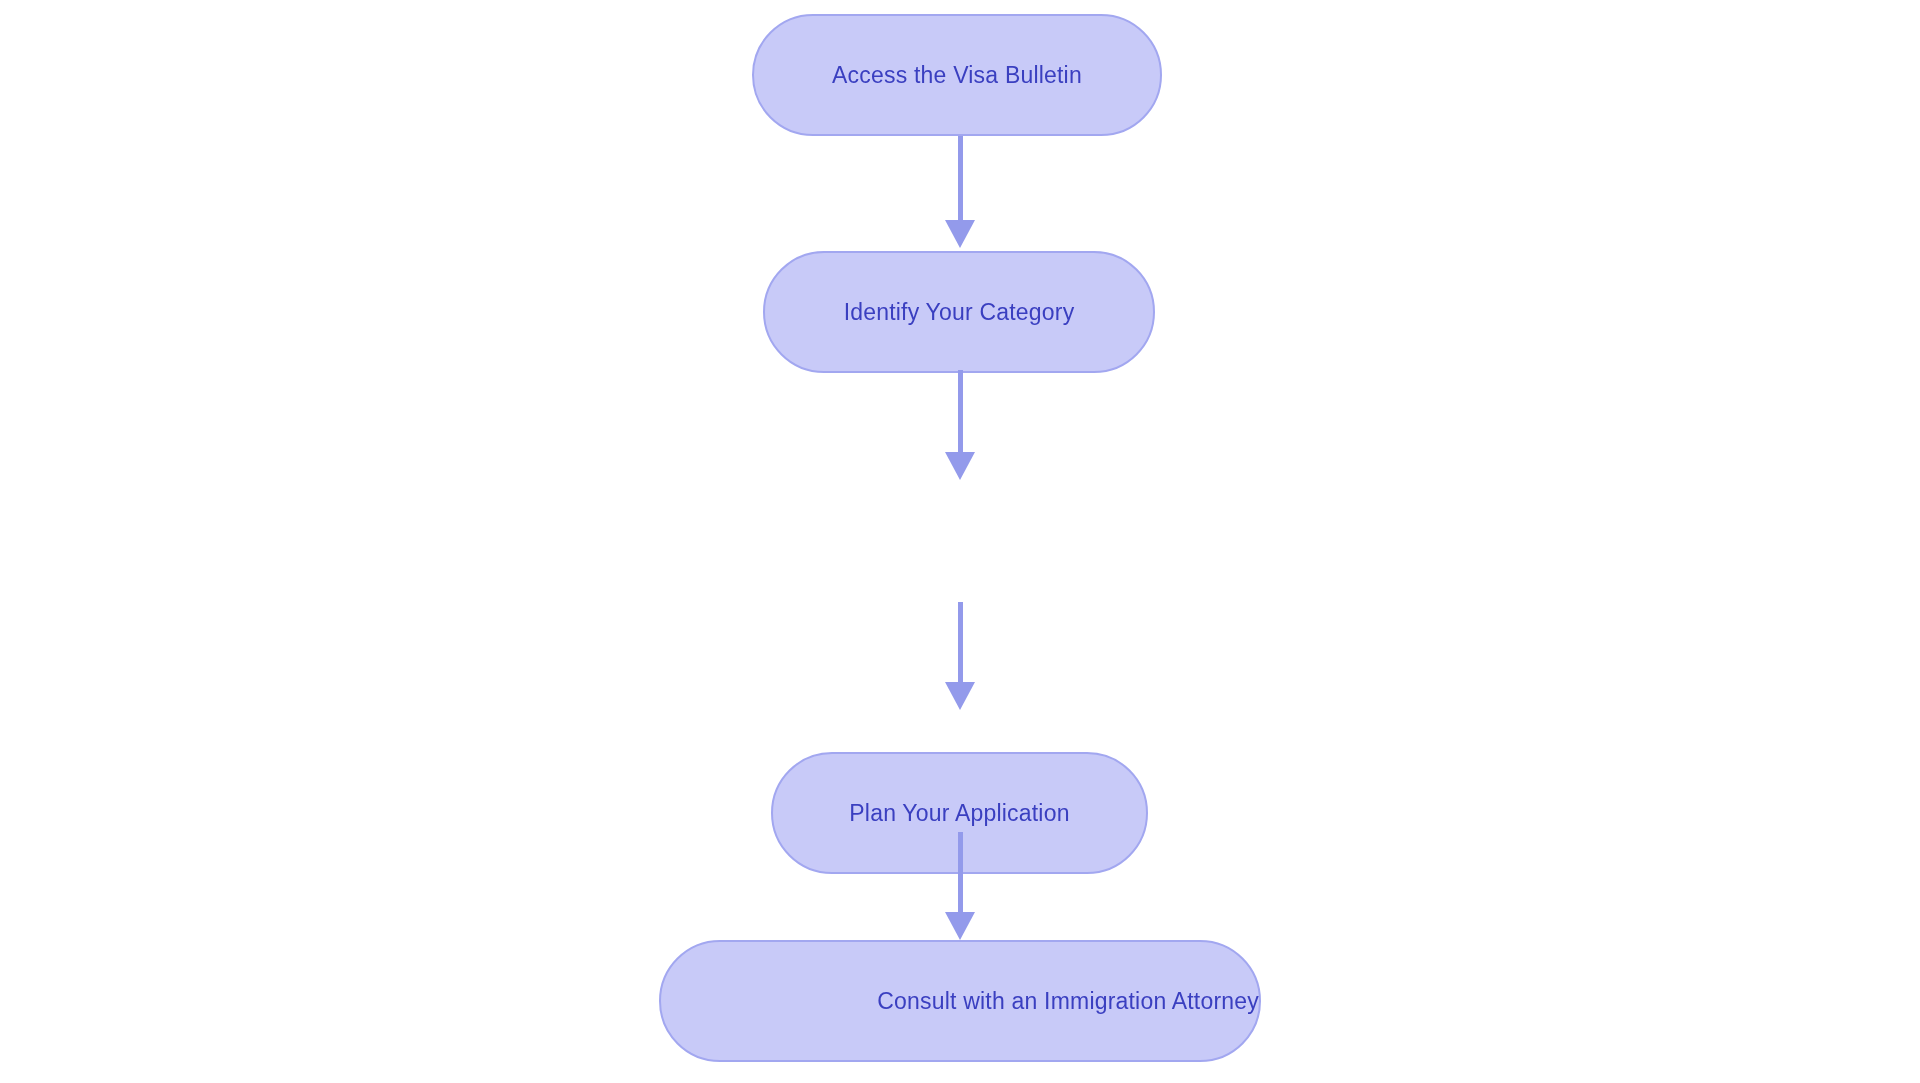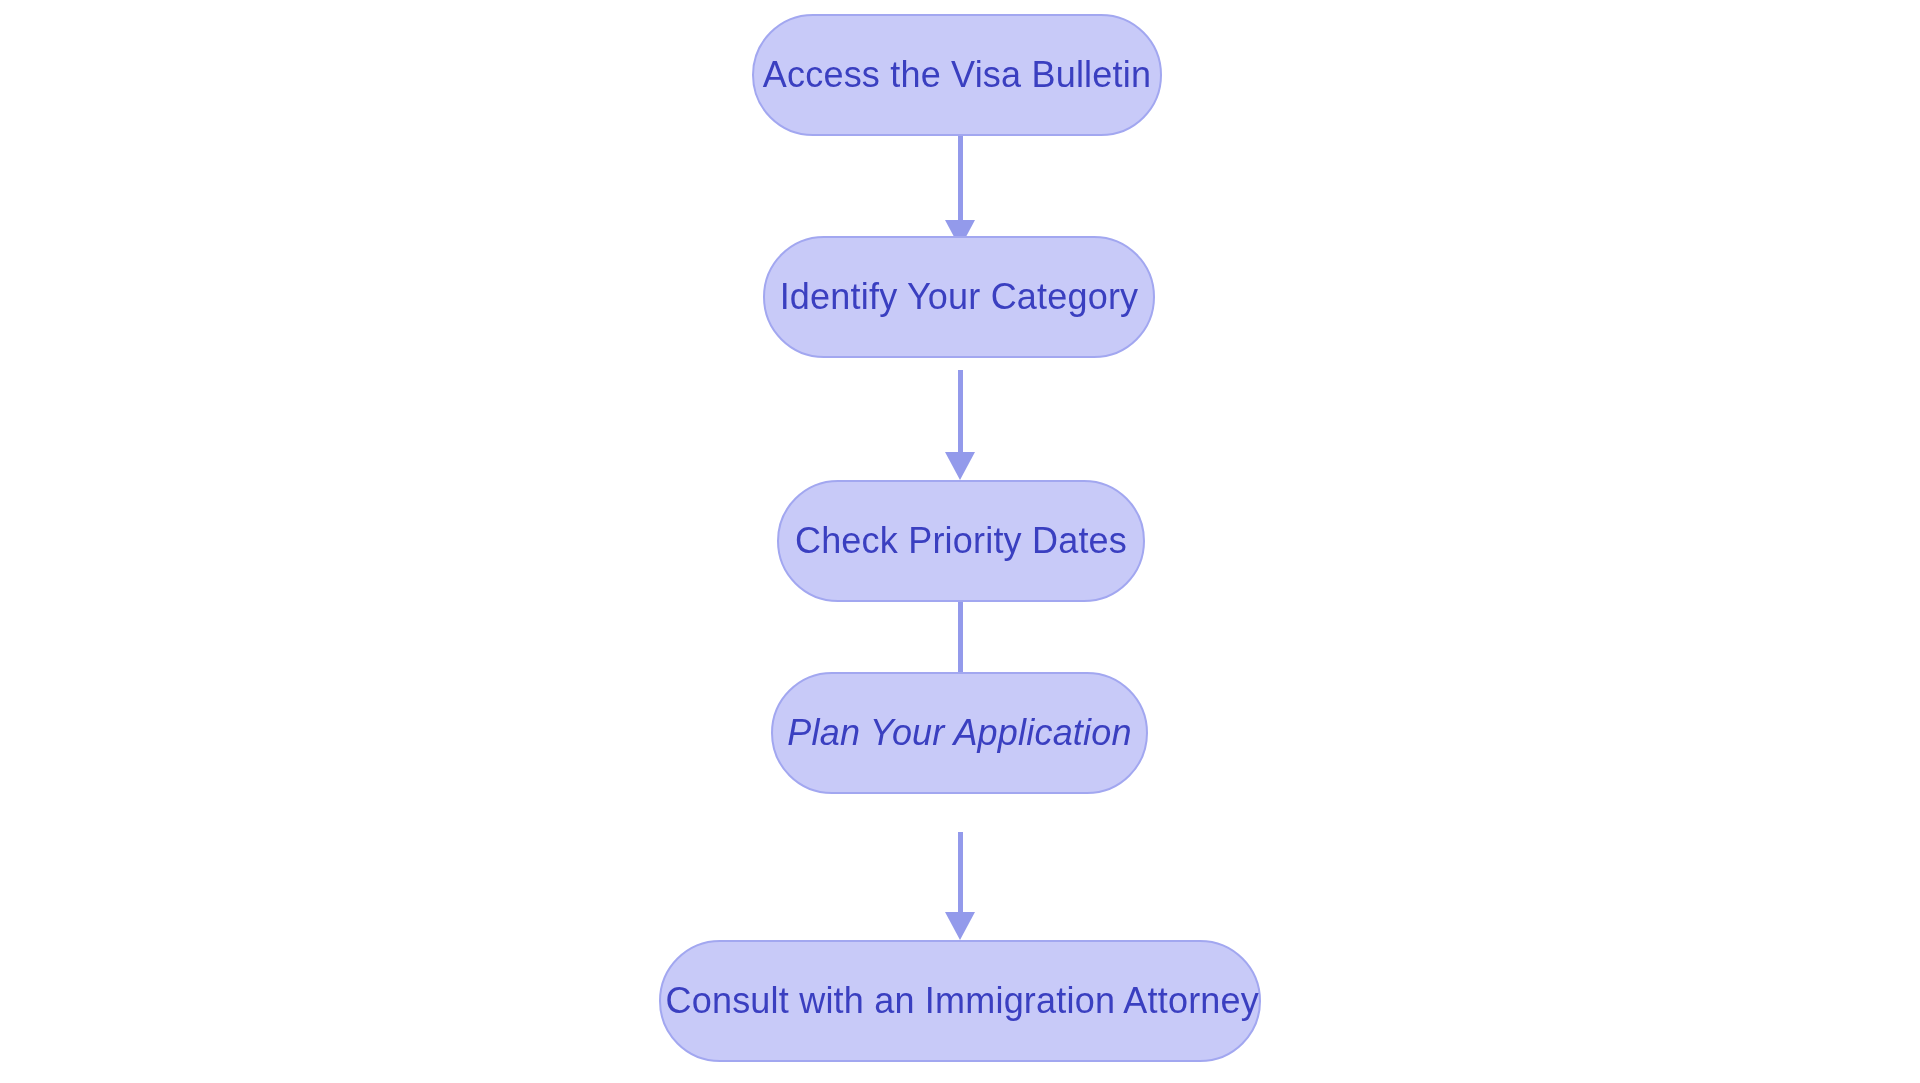--- a/index.html
+++ b/index.html
@@ -28,28 +28,28 @@
     display: flex;
     align-items: center;
     justify-content: center;
     height: 122px;
     background: var(--node-fill);
     border: 2.5px solid var(--node-border);
     border-radius: 61px;
   }
   .node .label {
     color: var(--node-text);
-    font-size: 36px;
+    font-size: 23px;
     letter-spacing: 0.2px;
     white-space: nowrap;
   }
   .node-1 { left: 752px; top: 14px;  width: 410px; }
-  .node-2 { left: 763px; top: 236px; width: 392px; }
+  .node-2 { left: 763px; top: 251px; width: 392px; }
   .node-3 { left: 777px; top: 480px; width: 368px; }
-  .node-4 { left: 771px; top: 672px; width: 377px; font-style: italic; }
+  .node-4 { left: 771px; top: 752px; width: 377px; }
   .node-5 { left: 659px; top: 940px; width: 602px; justify-content: flex-end; }
 
   .arrow {
     position: absolute;
     left: 945px;            
     width: 30px;
     display: flex;
     flex-direction: column;
     align-items: center;
   }
@@ -86,23 +86,20 @@
 
   <div class="node node-2">
     <span class="label">Identify Your Category</span>
   </div>
 
   <div class="arrow arrow-2">
     <div class="shaft"></div>
     <div class="head"></div>
   </div>
 
-  <div class="node node-3">
-    <span class="label">Check Priority Dates</span>
-  </div>
 
   <div class="arrow arrow-3">
     <div class="shaft"></div>
     <div class="head"></div>
   </div>
 
   <div class="node node-4">
     <span class="label">Plan Your Application</span>
   </div>
 

